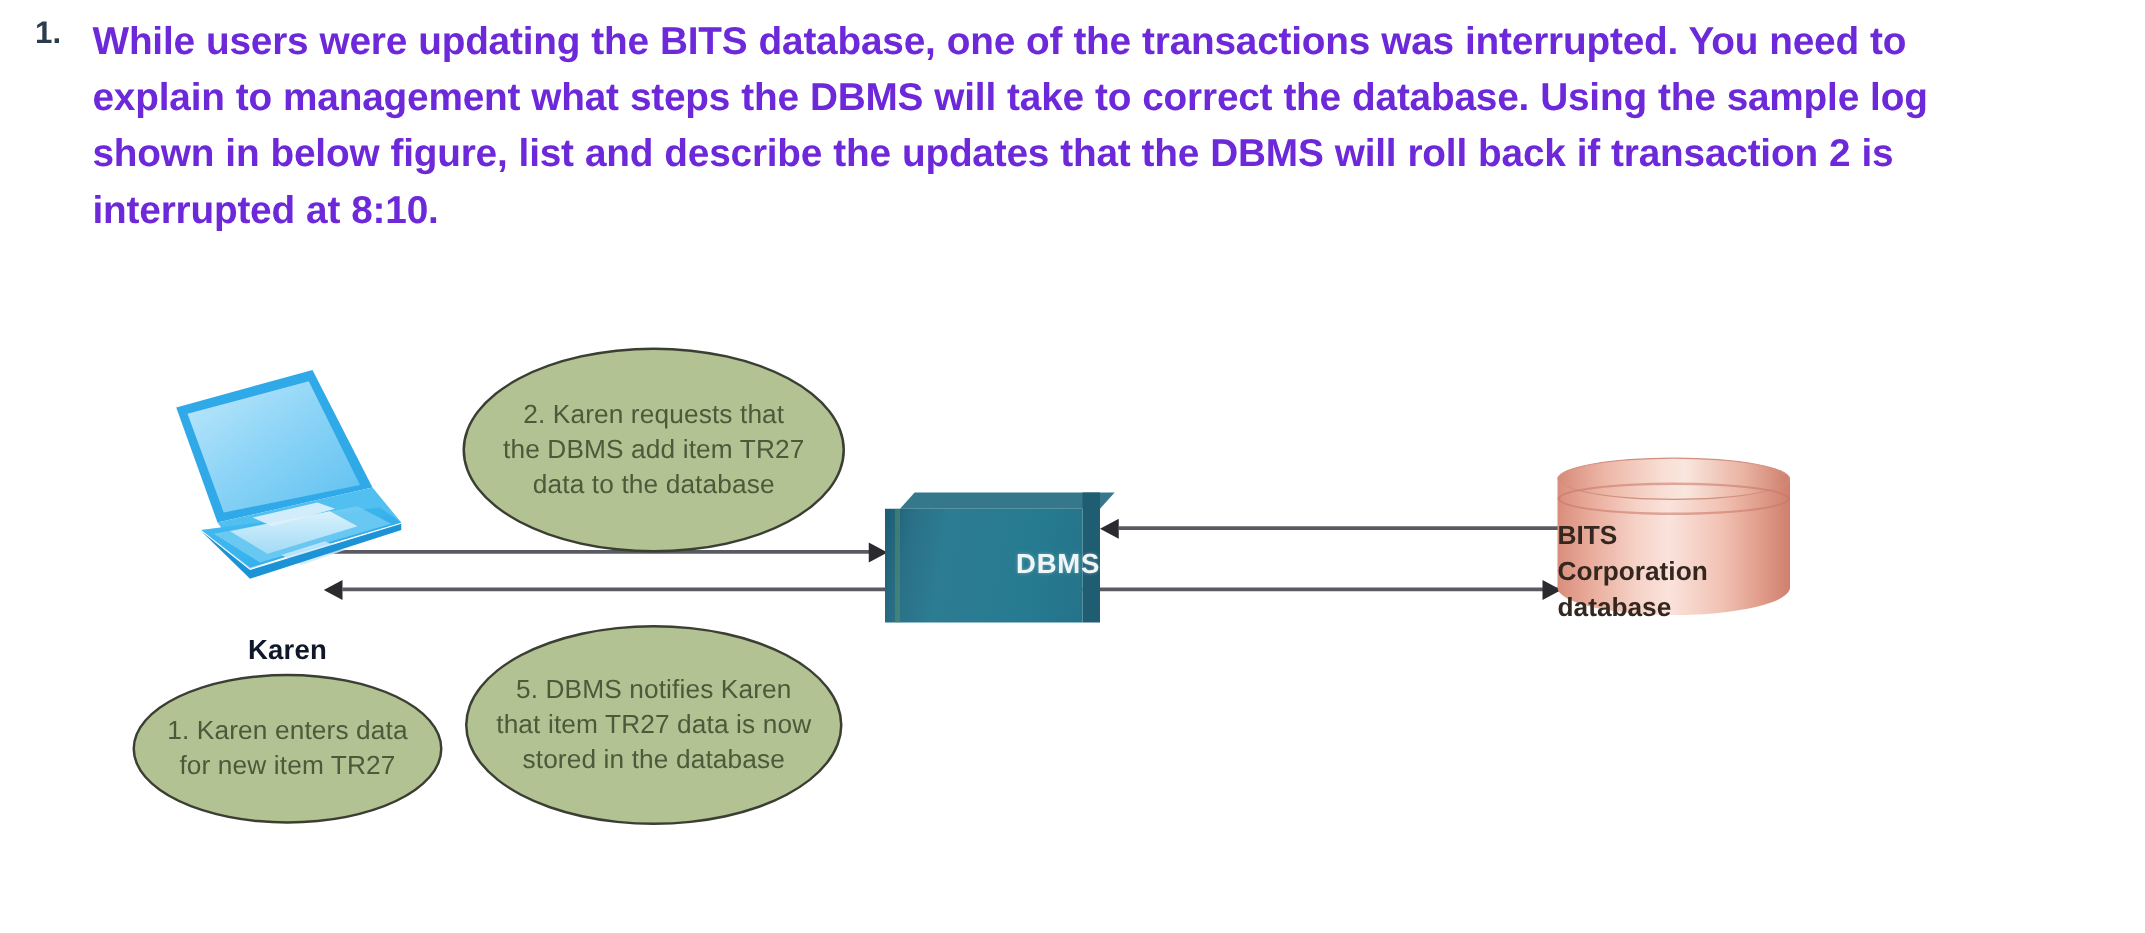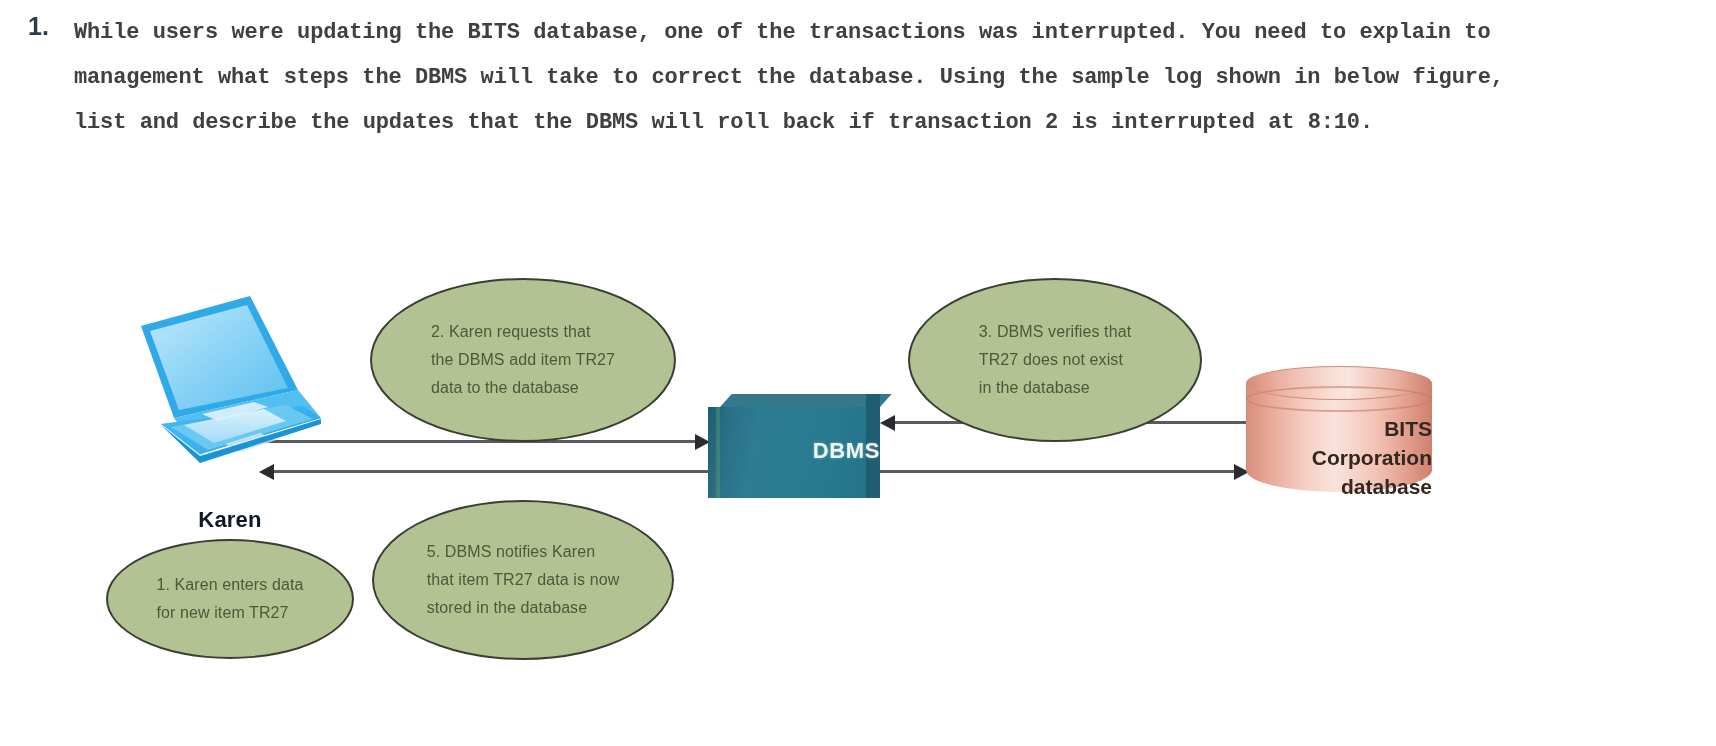--- a/index.html
+++ b/index.html
@@ -30,27 +30,26 @@
     font-size: 25px;
     font-weight: 700;
     color: #2b3c4e;
     letter-spacing: 0px;
   }
   #question-text {
     position: absolute;
     left: 74px;
     top: 10px;
     width: 1488px;
-    font-size: 22px;
+    font-size: 31px;
     line-height: 45px;
     font-weight: 700;
-    color: #404040;
+    color: #6d28d9;
     letter-spacing: -0.15px;
     word-spacing: 0.4px;
-    font-family: Liberation Mono, monospace;
   }
 
   
   #diagram {
     position: absolute;
     left: 0px;
     top: 150px;
     width: 1716px;
     height: 596px;
   }
@@ -102,24 +101,24 @@
     position: absolute;
     border-radius: 50%;
     background: #b2c293;
     border: 2.5px solid #3b3f33;
     display: flex;
     align-items: center;
     justify-content: center;
     box-sizing: border-box;
   }
   .callout-text {
-    font-size: 16px;
+    font-size: 21px;
     line-height: 28px;
     color: #4a5a3a;
-    text-align: left;
+    text-align: center;
     white-space: pre-line;
     letter-spacing: 0.1px;
     padding: 0 10px;
   }
 
   #callout-1 { left: 106px;  top: 389px; width: 248px; height: 120px; }
   #callout-2 { left: 370px;  top: 128px; width: 306px; height: 164px; }
   #callout-3 { left: 908px;  top: 128px; width: 294px; height: 164px; }
   #callout-4 { left: 898px;  top: 350px; width: 298px; height: 158px; }
   #callout-5 { left: 372px;  top: 350px; width: 302px; height: 160px; }
@@ -222,21 +221,21 @@
     border-radius: 50%;
     border: 2px solid rgba(199,116,99,0.55);
     box-sizing: border-box;
     background: transparent;
   }
   #db-label {
     position: absolute;
     left: 0;
     top: 48px;
     width: 186px;
-    text-align: right;
+    text-align: left;
     font-size: 21px;
     line-height: 29px;
     font-weight: 700;
     color: #33271f;
     white-space: pre-line;
     z-index: 4;
   }
 </style>
 </head>
 <body>
@@ -306,25 +305,20 @@
     <span class="callout-text">1. Karen enters data
 for new item TR27</span>
   </div>
 
   <div class="callout" id="callout-2">
     <span class="callout-text">2. Karen requests that
 the DBMS add item TR27
 data to the database</span>
   </div>
 
-  <div class="callout" id="callout-3">
-    <span class="callout-text">3. DBMS verifies that
-TR27 does not exist
-in the database</span>
-  </div>
 
 
   <div class="callout" id="callout-5">
     <span class="callout-text">5. DBMS notifies Karen
 that item TR27 data is now
 stored in the database</span>
   </div>
 
   <div id="dbms-box">
     <div id="dbms-top"></div>

